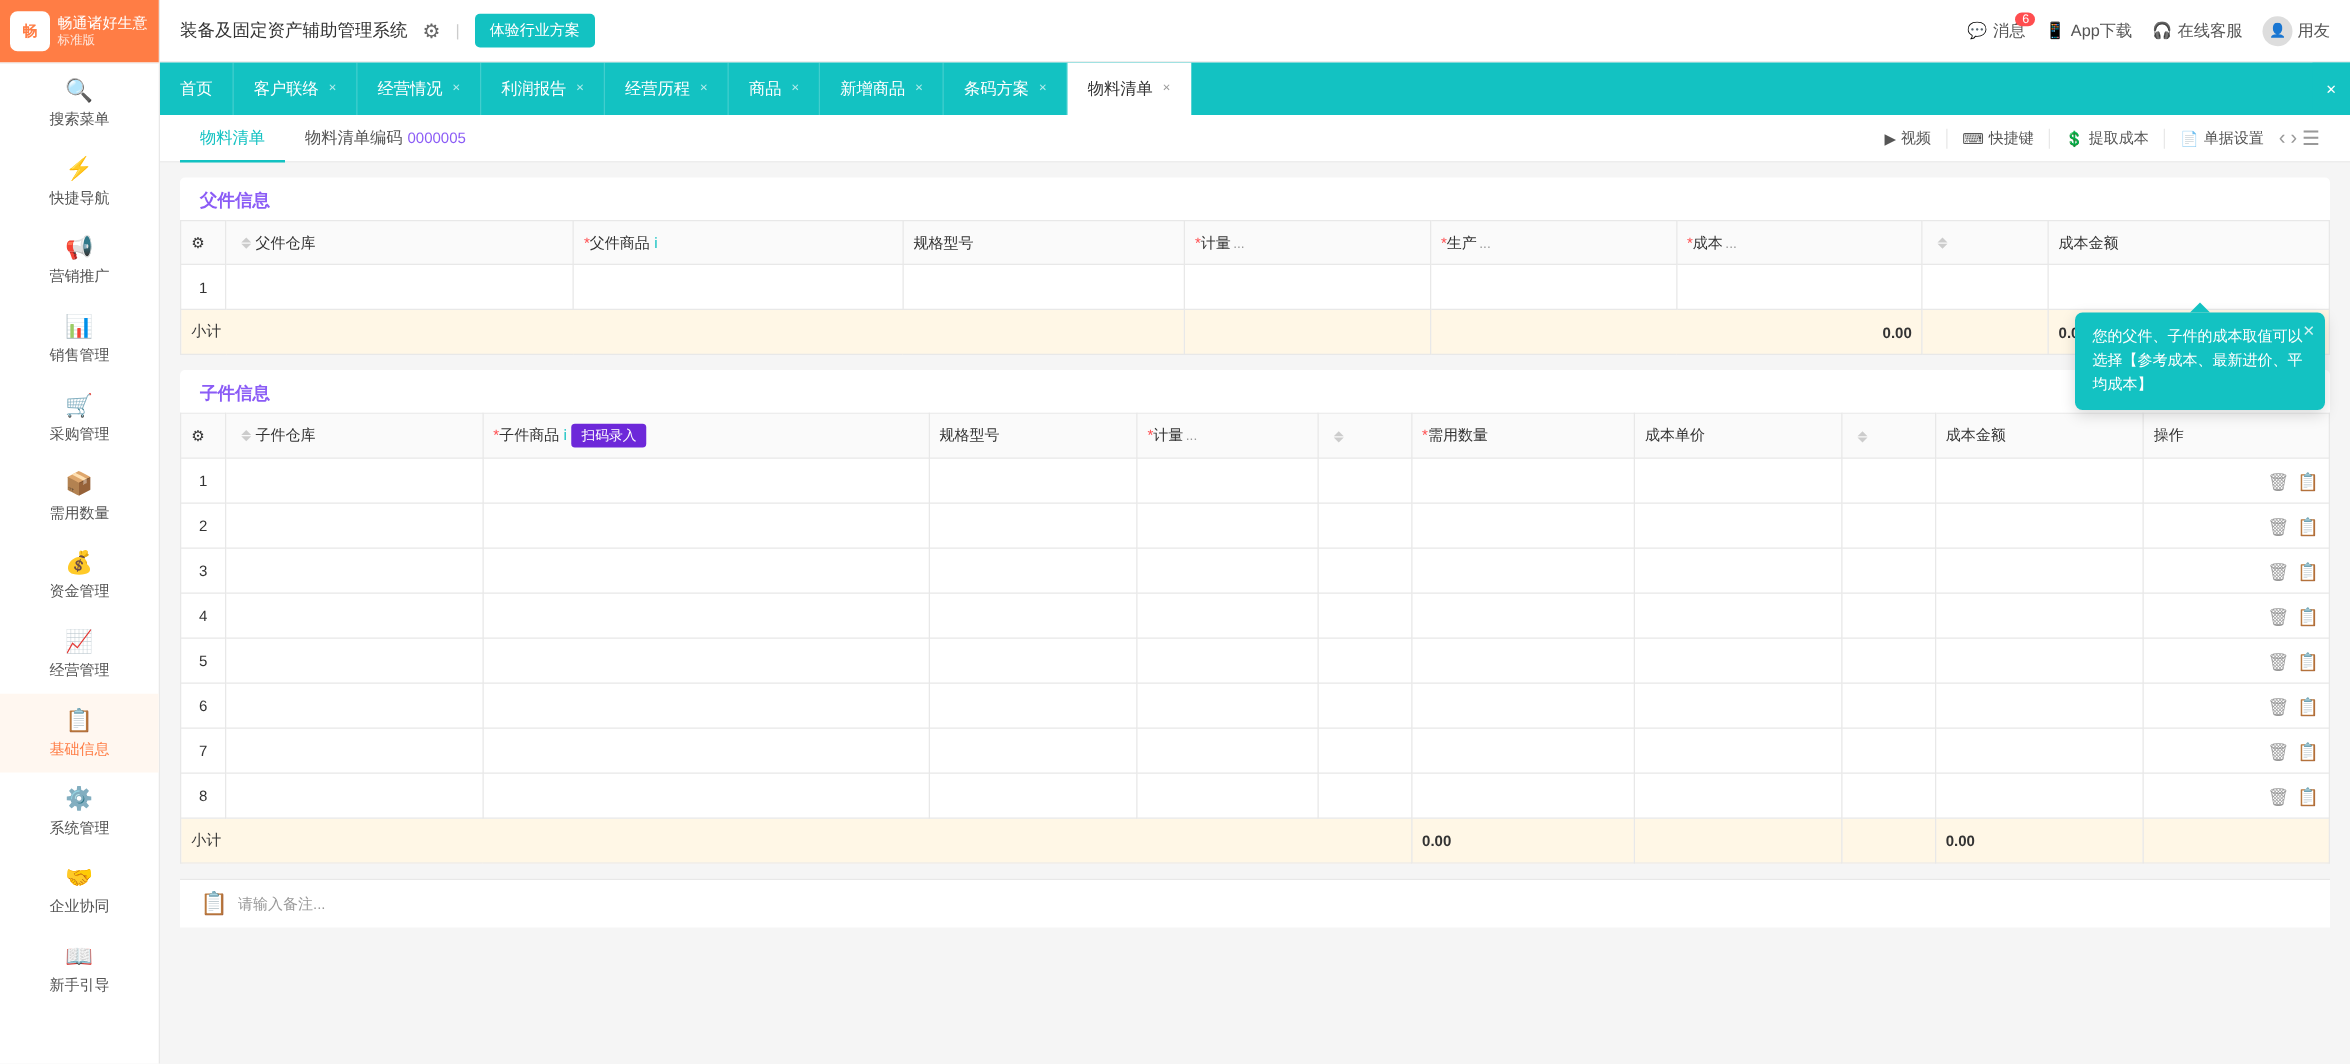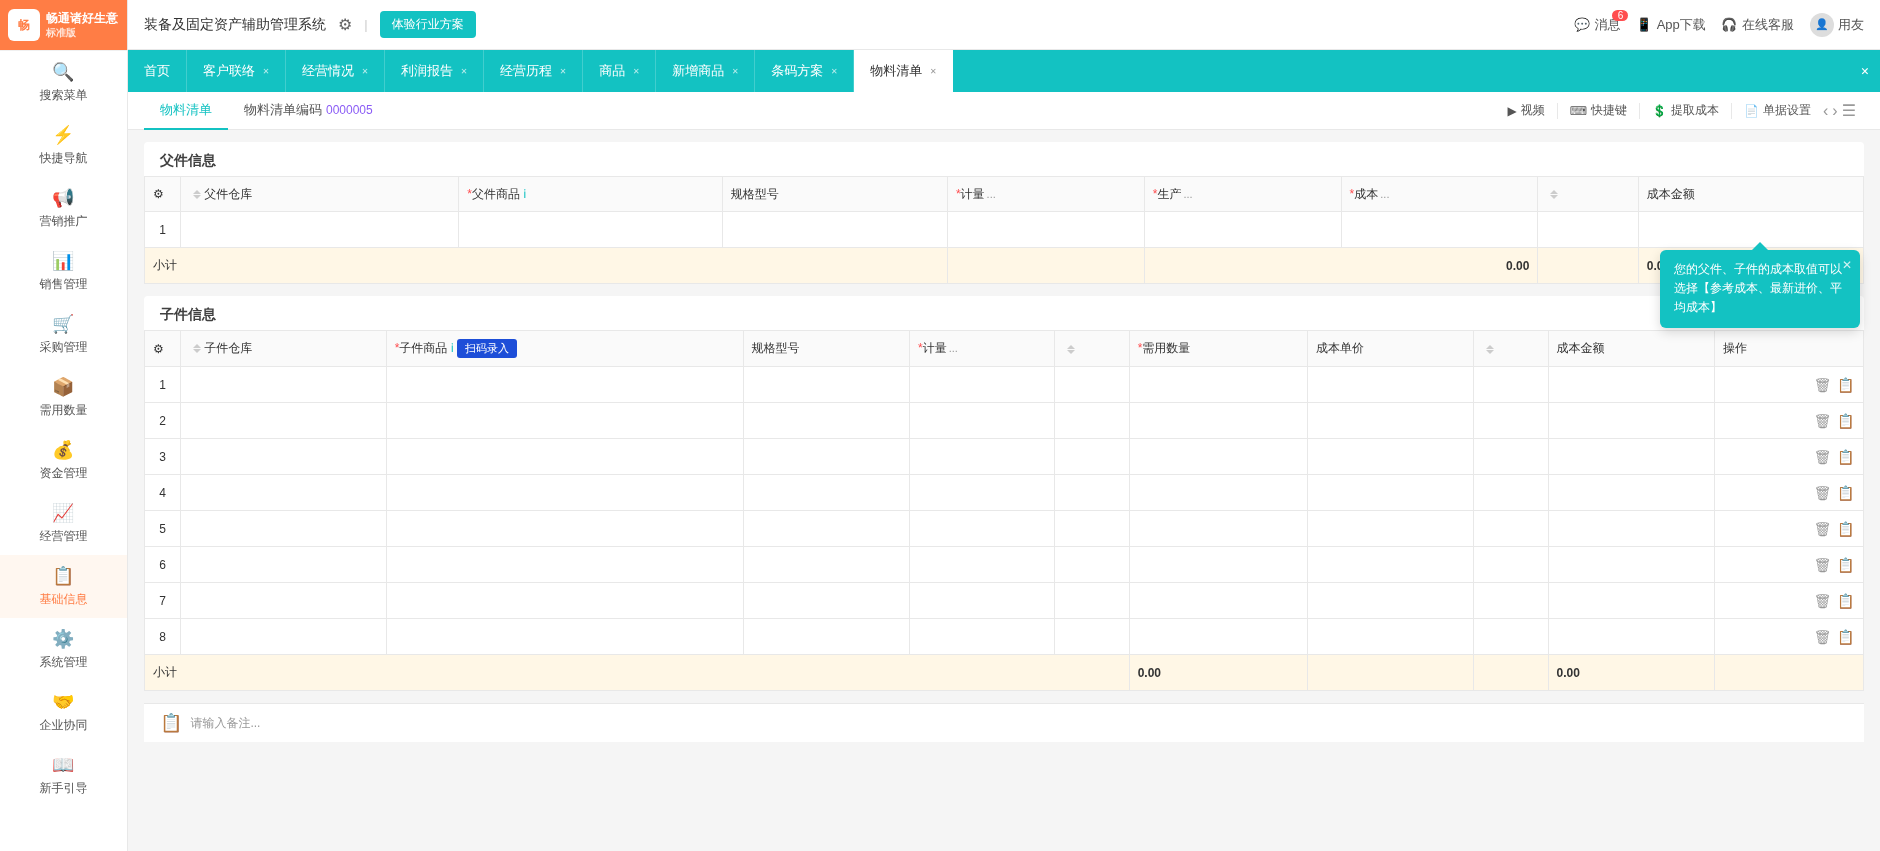--- a/index.html
+++ b/index.html
@@ -29,21 +29,21 @@
       height: 32px;
       background: #fff;
       border-radius: 6px;
       display: flex;
       align-items: center;
       justify-content: center;
       color: #ff7d45;
       font-weight: bold;
       font-size: 12px;
     }
-    .sidebar-logo-text { font-size: 12px; font-weight: bold; line-height: 1.3; }
+    .sidebar-logo-text { font-size: 12px; font-weight: normal; line-height: 1.3; }
     .sidebar-item {
       display: flex;
       flex-direction: column;
       align-items: center;
       padding: 10px 4px;
       cursor: pointer;
       color: #555;
       font-size: 12px;
       gap: 4px;
       transition: background 0.2s;
@@ -166,21 +166,21 @@
     .toolbar-divider { width: 1px; height: 16px; background: #e8e8e8; }
 
     
     .page-body { padding: 12px 16px; flex: 1; }
 
     
     .section { background: #fff; margin-bottom: 12px; border-radius: 4px; }
     .section-title {
       font-size: 14px;
       font-weight: bold;
-      color: #404040;
+      color: #8b5cf6;
       padding: 10px 16px 6px;
     }
 
     
     .data-table { width: 100%; border-collapse: collapse; font-size: 12px; }
     .data-table th {
       background: #fafafa;
       border: 1px solid #e8e8e8;
       padding: 8px 8px;
       text-align: left;
@@ -198,21 +198,21 @@
     }
     .data-table td.subtotal {
       background: #fff7e6;
       font-weight: normal;
     }
     .data-table td.subtotal-label { color: #333; }
     .row-num { color: #999; text-align: center; width: 30px; }
     .settings-cell { text-align: center; width: 36px; }
 
     .scan-btn {
-      background: #1d4ed8;
+      background: #6d28d9;
       color: #fff;
       border: none;
       border-radius: 3px;
       padding: 2px 8px;
       font-size: 11px;
       cursor: pointer;
       white-space: nowrap;
       text-align: right;
     }
 

